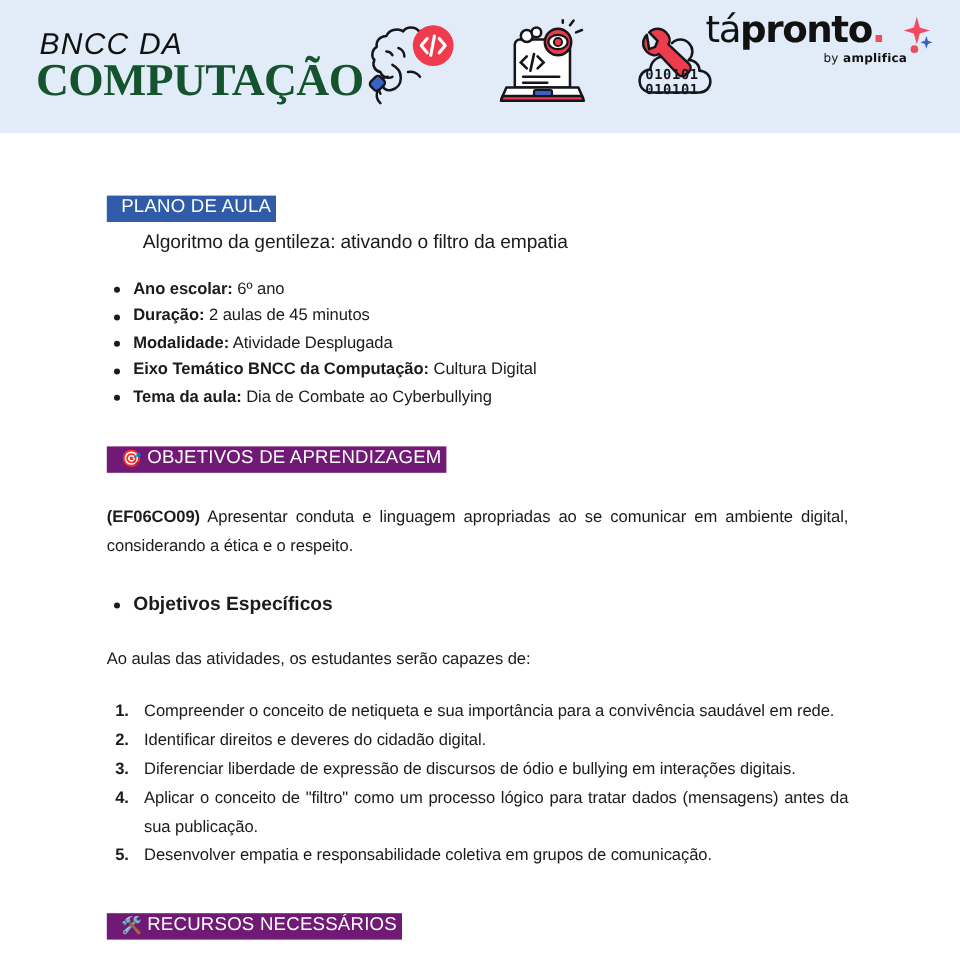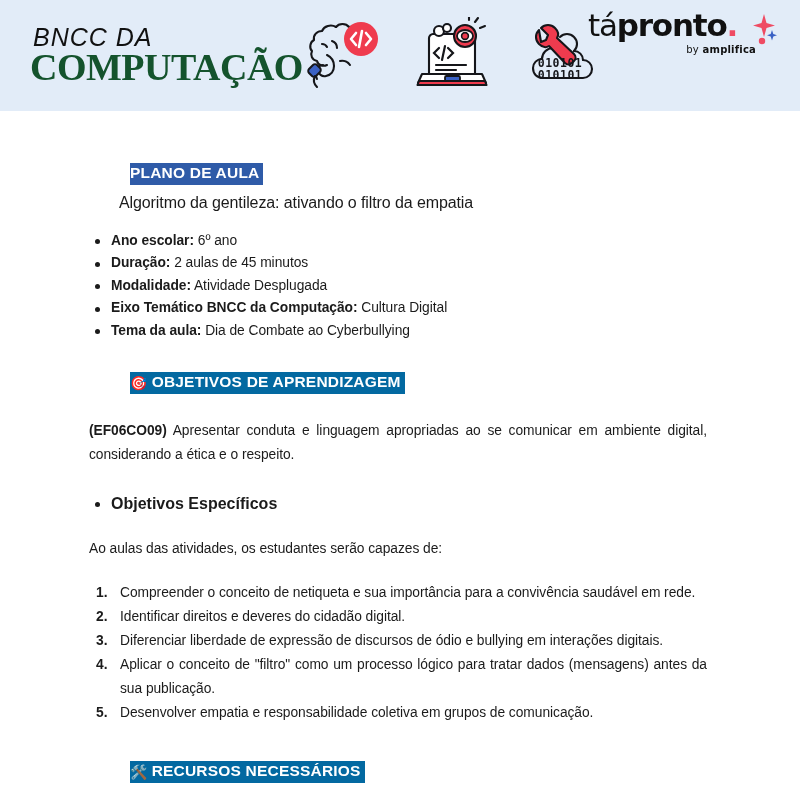--- a/index.html
+++ b/index.html
@@ -104,30 +104,29 @@
 
   
   .content {
     padding: 0 93px 0 89px;
     padding-top: 52px;
   }
 
   .tag {
     display: inline-block;
     color: #ffffff;
-    font-weight: 700;
+    font-weight: 400;
     font-size: 15.5px;
     letter-spacing: 0.2px;
-    padding: 2px 4px 3px 0;
+    padding: 2px 4px 3px 12px;
     line-height: 1.08;
     white-space: nowrap;
-    margin-left: 41px;
   }
   .tag-blue { background: #2f5ba8; }
-  .tag-red  { background: #0369a1; }
+  .tag-red  { background: #701a75; }
   .tag .tag-emoji {
     font-family: "DejaVu Sans", sans-serif;
     font-size: 14px;
     margin-right: 4px;
     vertical-align: -1px;
   }
 
   .subtitle {
     font-weight: 400;
     font-size: 16px;

